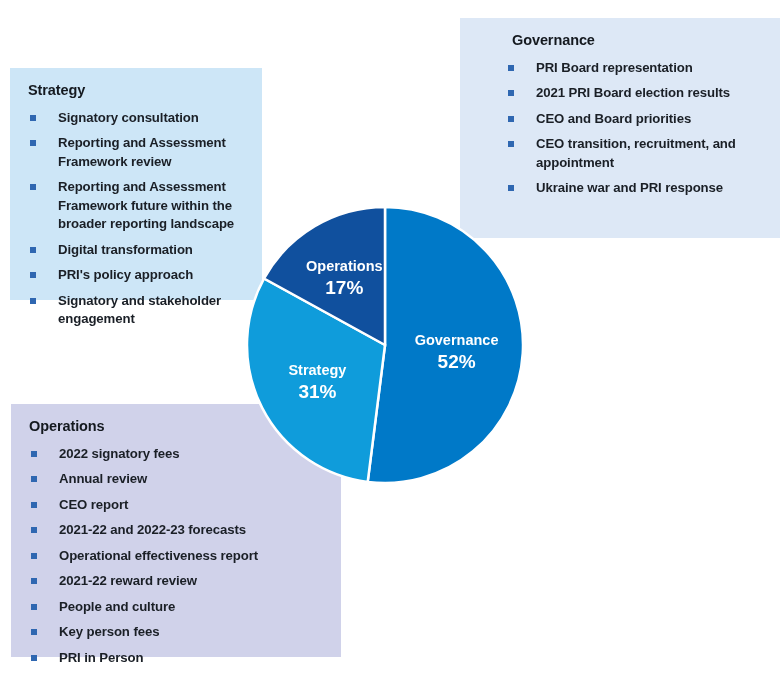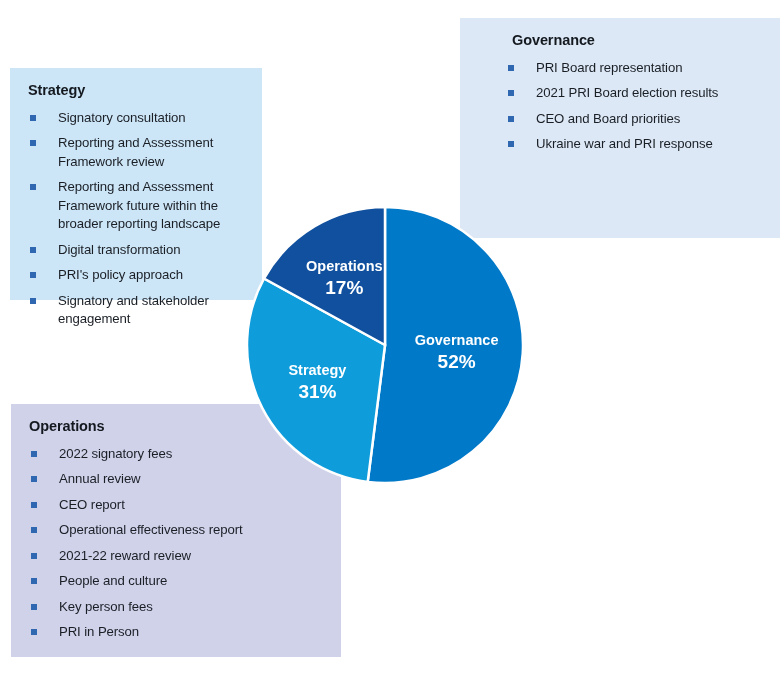--- a/index.html
+++ b/index.html
@@ -39,20 +39,21 @@
     padding: 0;
   }
   .bullet-list li {
     position: relative;
     padding-left: 34px;
     margin-bottom: 7px;
     font-size: 13.2px;
     line-height: 1.40;
     color: #1a1f26;
     letter-spacing: -0.1px;
+    font-weight: bold;
   }
   .bullet-list li:last-child { margin-bottom: 0; }
   .bullet-list li .sq {
     position: absolute;
     left: 6px;
     top: 6px;
     width: 6px;
     height: 6px;
     background: #2f67b1;
   }
@@ -119,32 +120,33 @@
       <li><span class="sq"></span><span>Signatory and stakeholder engagement</span></li>
     </ul>
   </div>
 
   <div class="info-box" id="box-governance">
     <div class="box-title">Governance</div>
     <ul class="bullet-list">
       <li><span class="sq"></span><span>PRI Board representation</span></li>
       <li><span class="sq"></span><span>2021 PRI Board election results</span></li>
       <li><span class="sq"></span><span>CEO and Board priorities</span></li>
-      <li><span class="sq"></span></li>
+      <li><span class="sq"></span><span>CEO transition, recruitment, and appointment</span></li>
       <li><span class="sq"></span></li>
       <li><span class="sq"></span><span>Ukraine war and PRI response</span></li>
     </ul>
   </div>
 
   <div class="info-box" id="box-operations">
     <div class="box-title">Operations</div>
     <ul class="bullet-list">
       <li><span class="sq"></span><span>2022 signatory fees</span></li>
       <li><span class="sq"></span><span>Annual review</span></li>
       <li><span class="sq"></span><span>CEO report</span></li>
+      <li><span class="sq"></span><span>2021-22 and 2022-23 forecasts</span></li>
       <li><span class="sq"></span><span>Operational effectiveness report</span></li>
       <li><span class="sq"></span><span>2021-22 reward review</span></li>
       <li><span class="sq"></span><span>People and culture</span></li>
       <li><span class="sq"></span><span>Key person fees</span></li>
       <li><span class="sq"></span><span>PRI in Person</span></li>
     </ul>
   </div>
 
   <div id="pie-wrap">
     <svg width="280" height="280" viewBox="0 0 280 280">

